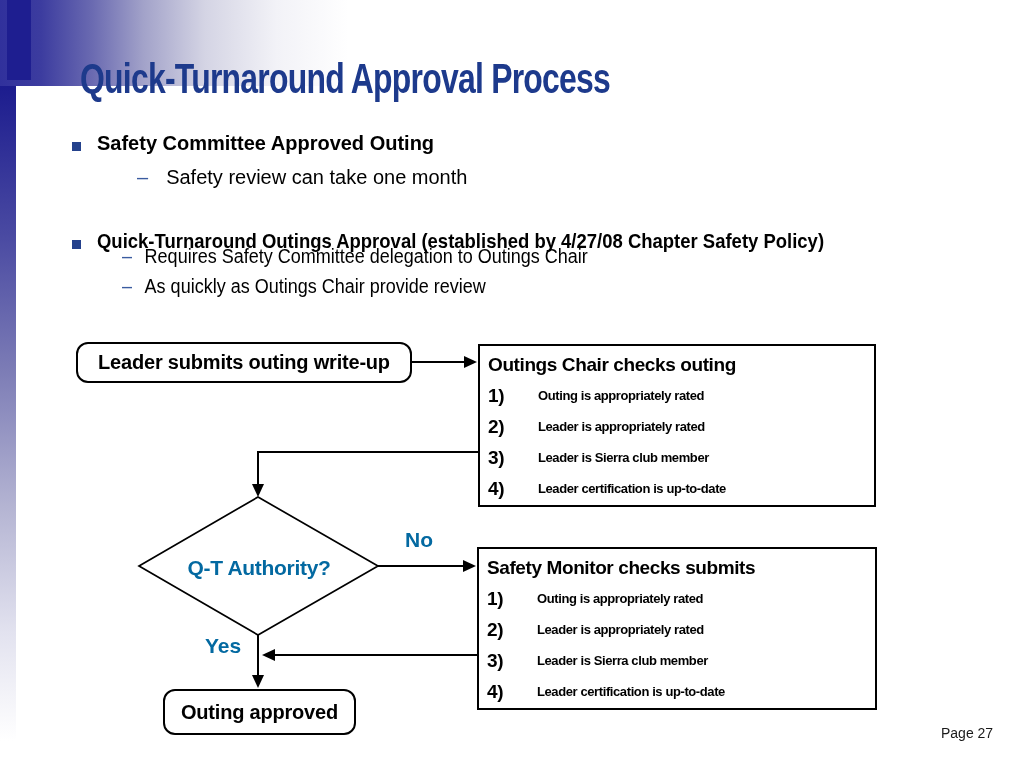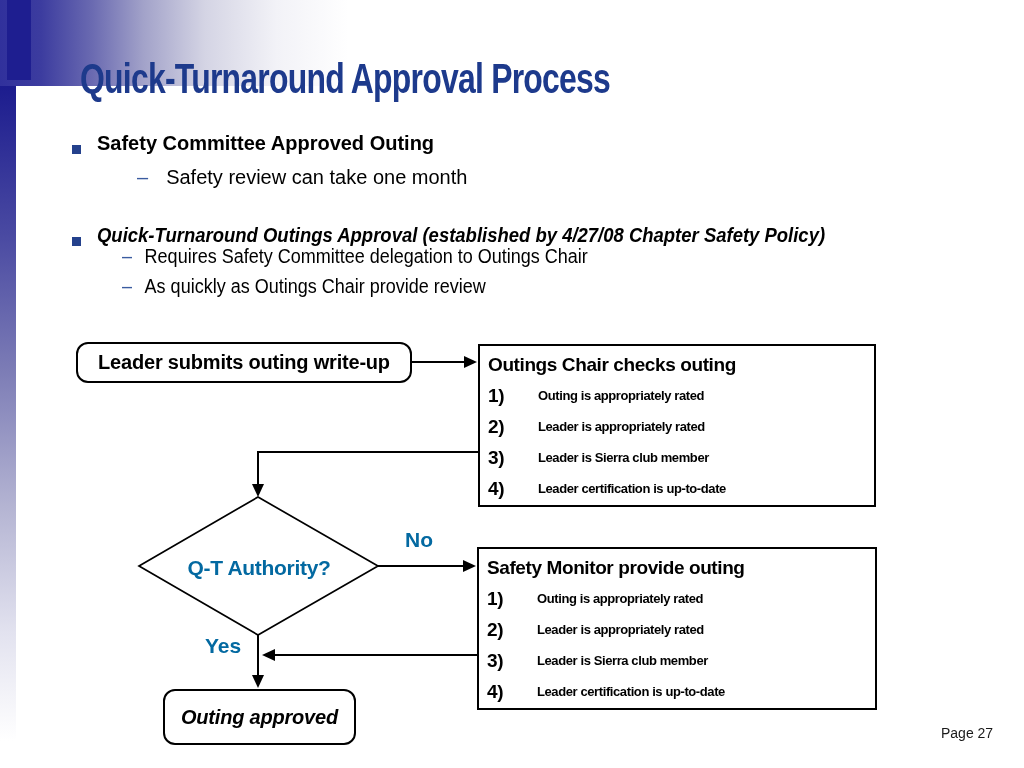--- a/index.html
+++ b/index.html
@@ -20,42 +20,42 @@
     background:linear-gradient(to bottom,#1c1c8e 0%,#4a4aa2 22%,#7d7db6 42%,#b5b5d3 62%,#e2e2ef 80%,#ffffff 96%);
   }
   
   .title{
     position:absolute;left:80px;top:57px;
     font-size:42px;font-weight:bold;color:#1d3a8c;
     letter-spacing:-1px;white-space:nowrap;
     transform:scaleX(0.76);transform-origin:left top;line-height:44px;
   }
   
-  .bullet-row{position:absolute;display:flex;align-items:flex-end;white-space:nowrap;}
+  .bullet-row{position:absolute;display:flex;align-items:center;white-space:nowrap;}
   .sq{
     width:9px;height:9px;background:#24418c;display:inline-block;
     margin-top:7px;flex:0 0 9px;
   }
   .b-label{font-size:20px;font-weight:bold;color:#000;margin-left:16px;line-height:22px;}
   .condensedX{display:inline-block;transform:scaleX(0.88);transform-origin:left top;}
   .condensedY{display:inline-block;transform:scaleX(0.90);transform-origin:left top;}
   .sub-row{position:absolute;display:flex;align-items:flex-start;white-space:nowrap;}
   .dash{font-size:20px;color:#3a5ba0;line-height:22px;}
   .s-label{font-size:20px;color:#000;margin-left:14px;line-height:22px;}
   
   .fc-svg{position:absolute;left:0;top:0;z-index:1;}
   .fc-box{
     position:absolute;background:#ffffff;border:2px solid #000;z-index:2;
     box-sizing:border-box;color:#000;
   }
   .fc-center{display:flex;align-items:center;justify-content:center;border-radius:12px;}
   .fc-box1{left:76px;top:342px;width:336px;height:41px;font-size:20px;font-weight:bold;letter-spacing:-0.2px;}
   .fc-box2{left:478px;top:344px;width:398px;height:163px;padding:3px 6px 0 8px;}
   .fc-box3{left:477px;top:547px;width:400px;height:163px;padding:3px 6px 0 8px;}
-  .fc-box4{left:163px;top:689px;width:193px;height:56px;font-size:20px;font-weight:bold;letter-spacing:-0.2px;font-style:italic;}
+  .fc-box4{left:163px;top:689px;width:193px;height:46px;font-size:20px;font-weight:bold;letter-spacing:-0.2px;}
   .chk-title{font-size:19px;font-weight:bold;line-height:31px;letter-spacing:-0.4px;white-space:nowrap;}
   .chk-row{display:flex;line-height:31px;white-space:nowrap;}
   .chk-num{font-size:19px;font-weight:bold;width:50px;flex:0 0 50px;letter-spacing:-0.4px;}
   .chk-text{font-size:13px;font-weight:bold;letter-spacing:-0.4px;}
   .fc-label{position:absolute;z-index:2;font-weight:bold;color:#0369a1;white-space:nowrap;}
   .lbl-decision{left:139px;top:556px;width:240px;text-align:center;font-size:21px;letter-spacing:-0.3px;z-index:2;}
   .lbl-no{left:399px;top:528px;width:40px;text-align:center;font-size:21px;}
   .lbl-yes{left:198px;top:634px;width:50px;text-align:center;font-size:21px;}
   
   .page-label{position:absolute;left:941px;top:725px;font-size:14px;color:#1a1a1a;}
@@ -73,21 +73,21 @@
 
   <div class="bullet-row" style="left:72px;top:132px;">
     <span class="sq"></span>
     <span class="b-label">Safety Committee Approved Outing</span>
   </div>
   <div class="sub-row" style="left:137px;top:166px;">
     <span class="dash">–</span>
     <span class="s-label" style="margin-left:18px;">Safety review can take one month</span>
   </div>
 
-  <div class="bullet-row" style="left:72px;top:224px;font-style:italic;">
+  <div class="bullet-row" style="left:72px;top:230px;">
     <span class="sq"></span>
     <span class="b-label condensedX" style="font-size:21px;">Quick-Turnaround Outings Approval (established by 4/27/08 Chapter Safety Policy)</span>
   </div>
   <div class="sub-row" style="left:122px;top:275px;">
     <span class="condensedY"><span class="dash">–</span><span class="s-label">As quickly as Outings Chair provide review</span></span>
   </div>
   <div class="sub-row" style="left:122px;top:245px;">
     <span class="condensedY"><span class="dash">–</span><span class="s-label">Requires Safety Committee delegation to Outings Chair</span></span>
   </div>
 
@@ -133,21 +133,21 @@
       <span class="chk-num">4)</span>
       <span class="chk-text">Leader certification is up-to-date</span>
     </div>
   </div>
 
   <div class="fc-label lbl-decision">Q-T Authority?</div>
   <div class="fc-label lbl-no">No</div>
   <div class="fc-label lbl-yes">Yes</div>
 
   <div class="fc-box fc-box3">
-    <div class="chk-title">Safety Monitor provide outing</div>
+    <div class="chk-title">Safety Monitor checks submits</div>
     <div class="chk-row">
       <span class="chk-num">1)</span>
       <span class="chk-text">Outing is appropriately rated</span>
     </div>
     <div class="chk-row">
       <span class="chk-num">2)</span>
       <span class="chk-text">Leader is appropriately rated</span>
     </div>
     <div class="chk-row">
       <span class="chk-num">3)</span>

